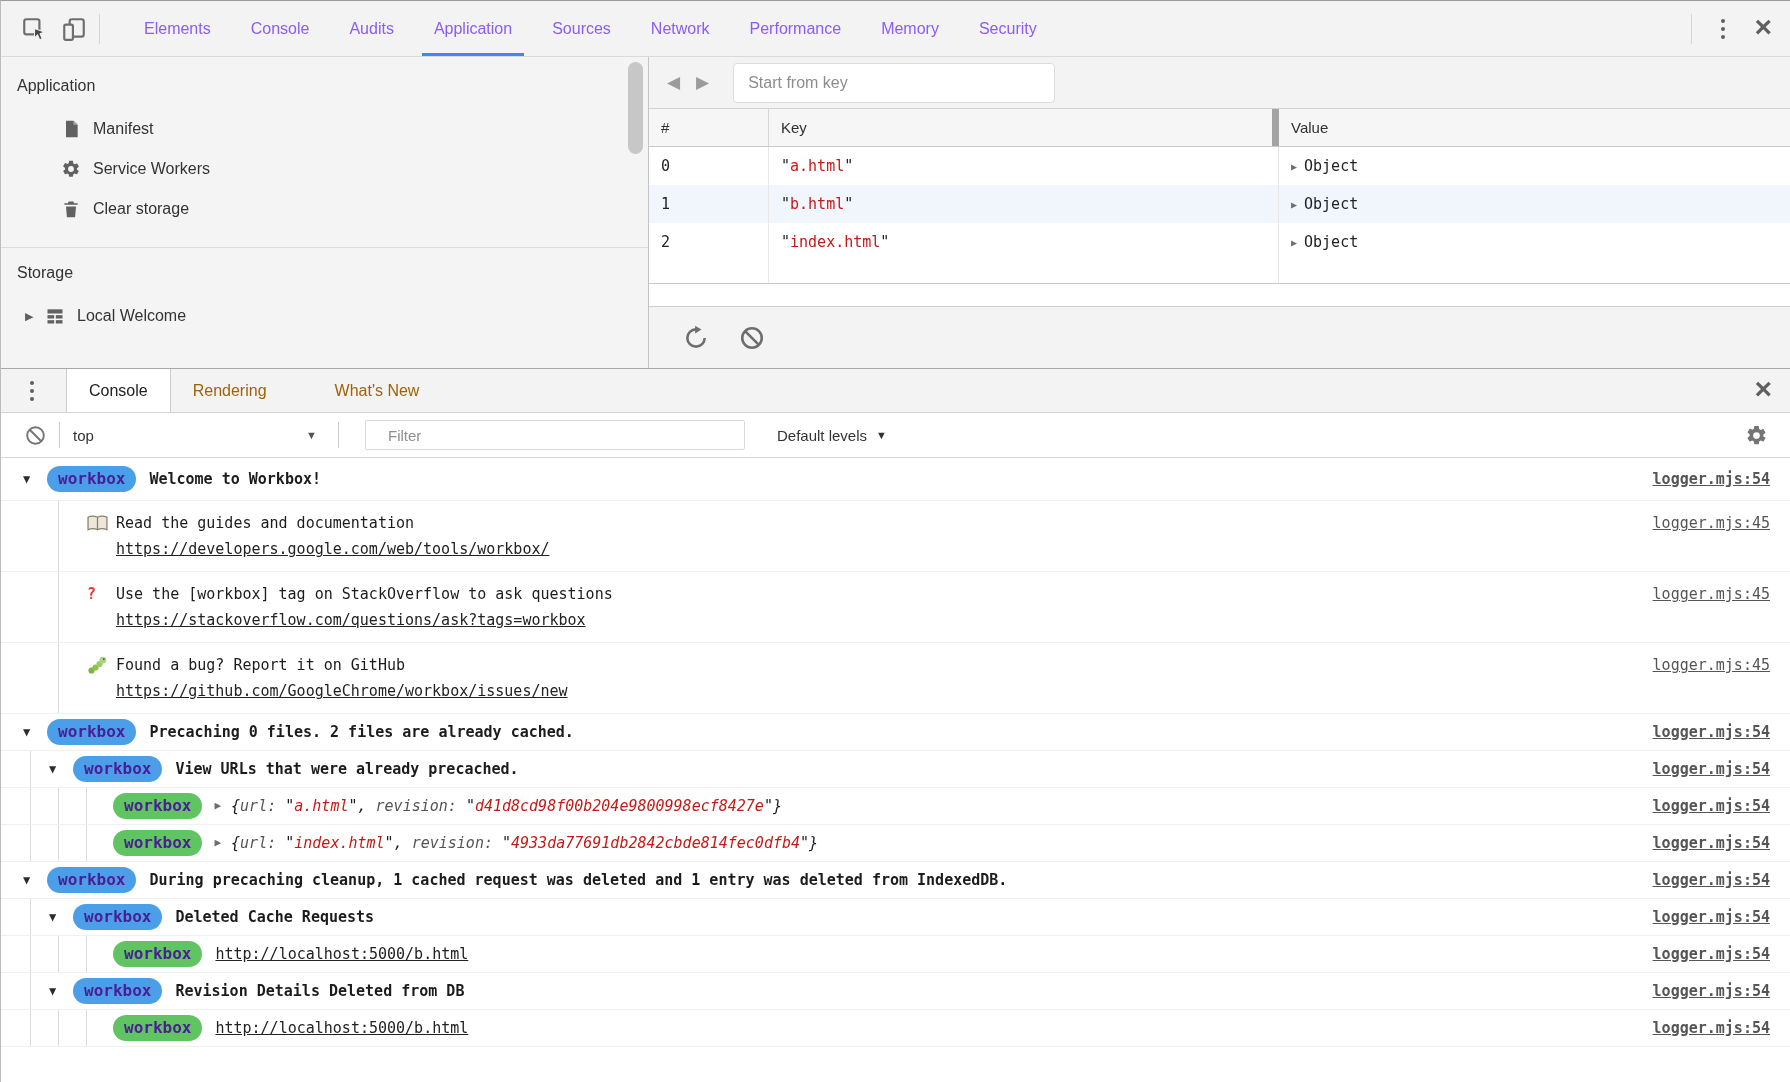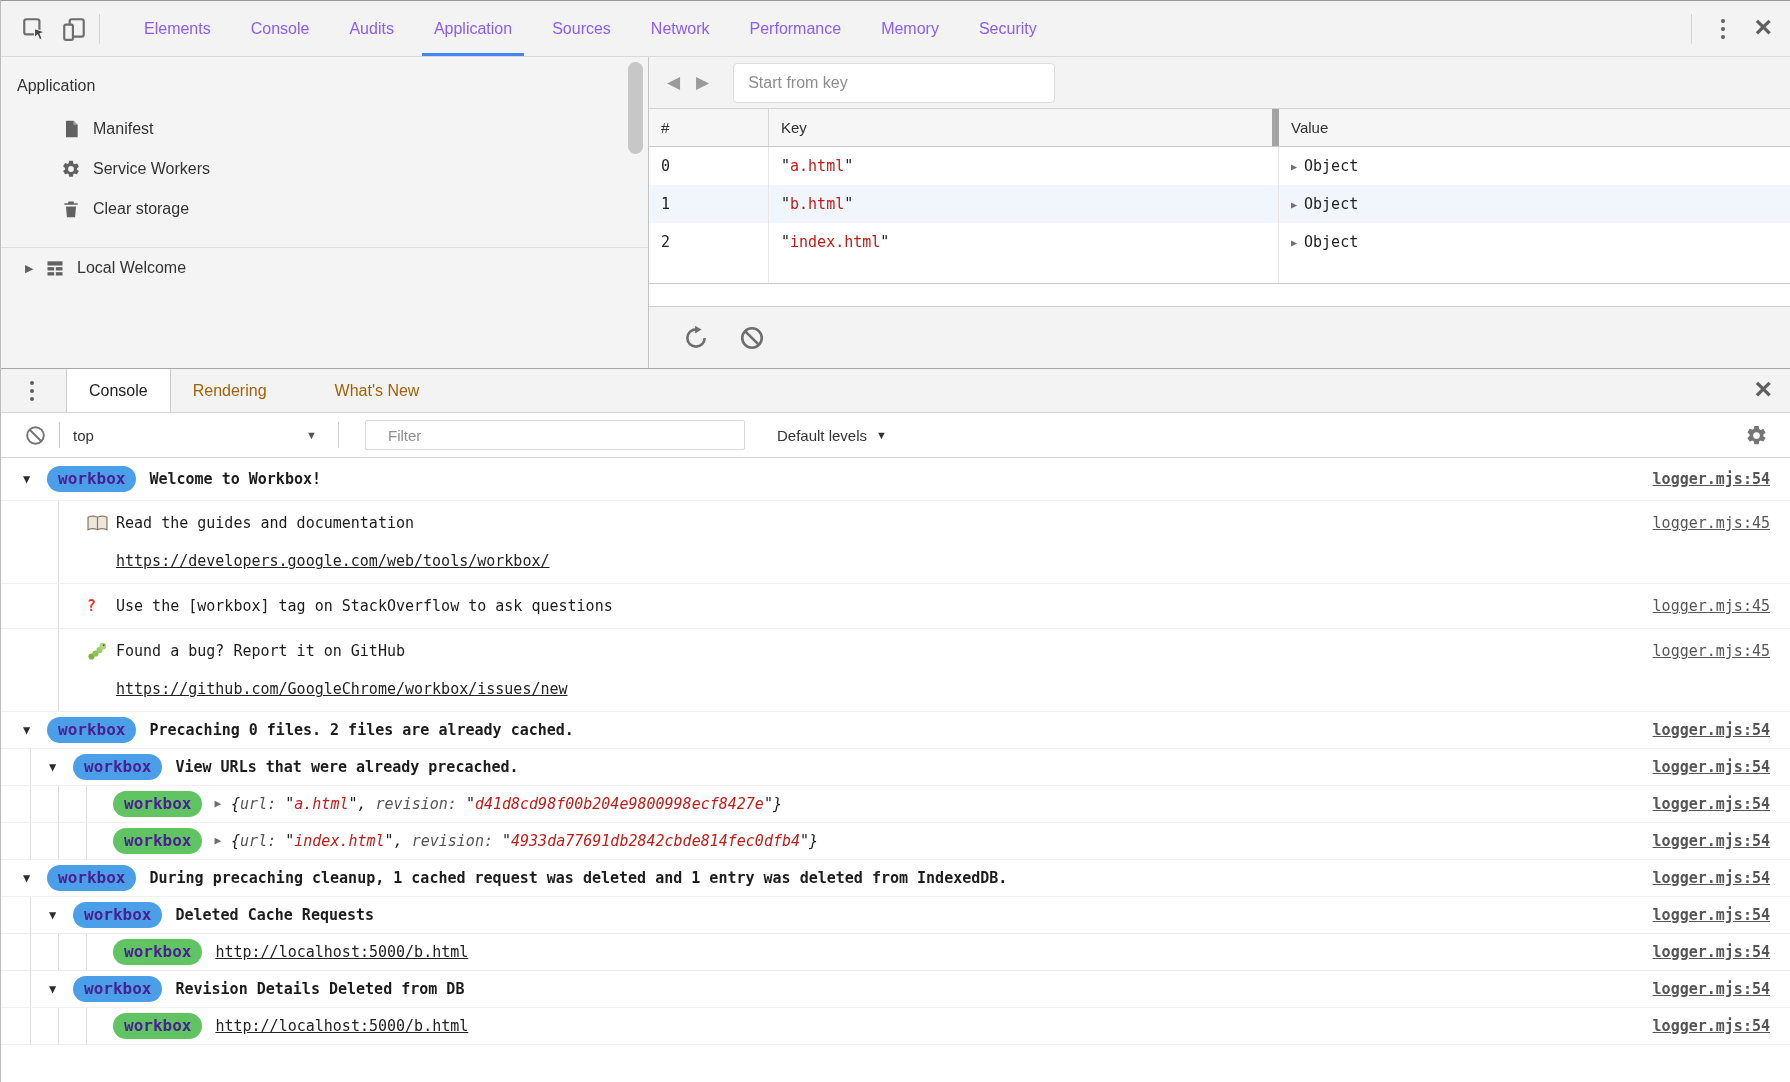--- a/index.html
+++ b/index.html
@@ -88,21 +88,21 @@
   .g1{left:29px;} .g2{left:57px;} .g3{left:85px;}
   .pl0{padding-left:22px;} .pl1h{padding-left:48px;} .pl1c{padding-left:86px;} .pl2{padding-left:112px;}
   .gtri{flex:none;width:24px;font-size:12px;color:#2b2b2b;cursor:pointer;}
   .badge{flex:none;border-radius:13px;color:#4c1d95;font-weight:700;font-size:16px;line-height:26px;padding:0 11px;}
   .badge.blue{background:#4a9fe8;}
   .badge.green{background:#61c462;}
   .msg{margin-left:13px;}
   .b{font-weight:700;}
   .icon-cell{flex:none;width:22px;margin-right:7px;display:flex;align-items:center;height:26px;}
   .qmark{color:#e03c32;font-weight:700;width:22px;flex:none;margin-right:7px;}
-  .lines{display:flex;flex-direction:column;gap:12px;}
+  .lines{display:flex;flex-direction:column;}
   .ulink{color:#222;text-decoration:underline;cursor:pointer;white-space:nowrap;}
   .lines .ulink{align-self:flex-start;}
   .src{margin-left:auto;padding-left:16px;color:#555;text-decoration:underline;white-space:nowrap;cursor:pointer;}
   .objprev{font-style:italic;margin-left:2px;}
   .okey{color:#545454;}
   .ostr{color:#c41a16;}
   .ostr::before,.ostr::after{content:'"';color:#1c1c1c;}
   .obj-tri{color:#6e6e6e;font-size:11px;margin:0 8px 0 12px;cursor:pointer;font-style:normal;}
   .msg-link{margin-left:13px;}
 </style>
@@ -168,20 +168,21 @@
     </div>
     <div class="side-item">
       <span class="itm-icon">
         <svg width="20" height="20" viewBox="0 0 24 24">
             <path fill="#616161" d="M9 3h6l.6 2H20v2H4V5h4.4zM6 9h12l-1.1 13H7.1z"></path>
           </svg>
       </span>
       <span>Clear storage</span>
     </div>
     <div class="side-divider"></div>
+    <div class="side-title second">Storage</div>
     <div class="side-item with-exp">
       <span class="exp-tri">▶</span>
       <span class="itm-icon">
         <svg width="20" height="20" viewBox="0 0 24 24" fill="#616161">
             <rect x="3" y="4" width="18" height="5"></rect>
             <rect x="3" y="11" width="8" height="4"></rect>
             <rect x="13" y="11" width="8" height="4"></rect>
             <rect x="3" y="17" width="8" height="4"></rect>
             <rect x="13" y="17" width="8" height="4"></rect>
           </svg>
@@ -313,20 +314,21 @@
         <span class="ulink">https://developers.google.com/web/tools/workbox/</span>
       </span>
       <span class="src">logger.mjs:45</span>
     </div>
 
     <div class="crow tall pl1c">
       <span class="guide g2"></span>
       <span class="qmark">?</span>
       <span class="lines">
         <span>Use the [workbox] tag on StackOverflow to ask questions</span>
+        <span class="ulink">https://stackoverflow.com/questions/ask?tags=workbox</span>
       </span>
       <span class="src">logger.mjs:45</span>
     </div>
 
     <div class="crow tall pl1c">
       <span class="guide g2"></span>
       <span class="icon-cell">
         <svg width="20" height="20" viewBox="0 0 20 20">
             <circle cx="4.5" cy="15.5" r="3.1" fill="#7cb342"></circle>
             <circle cx="8.5" cy="12.5" r="3.1" fill="#8bc34a"></circle>

